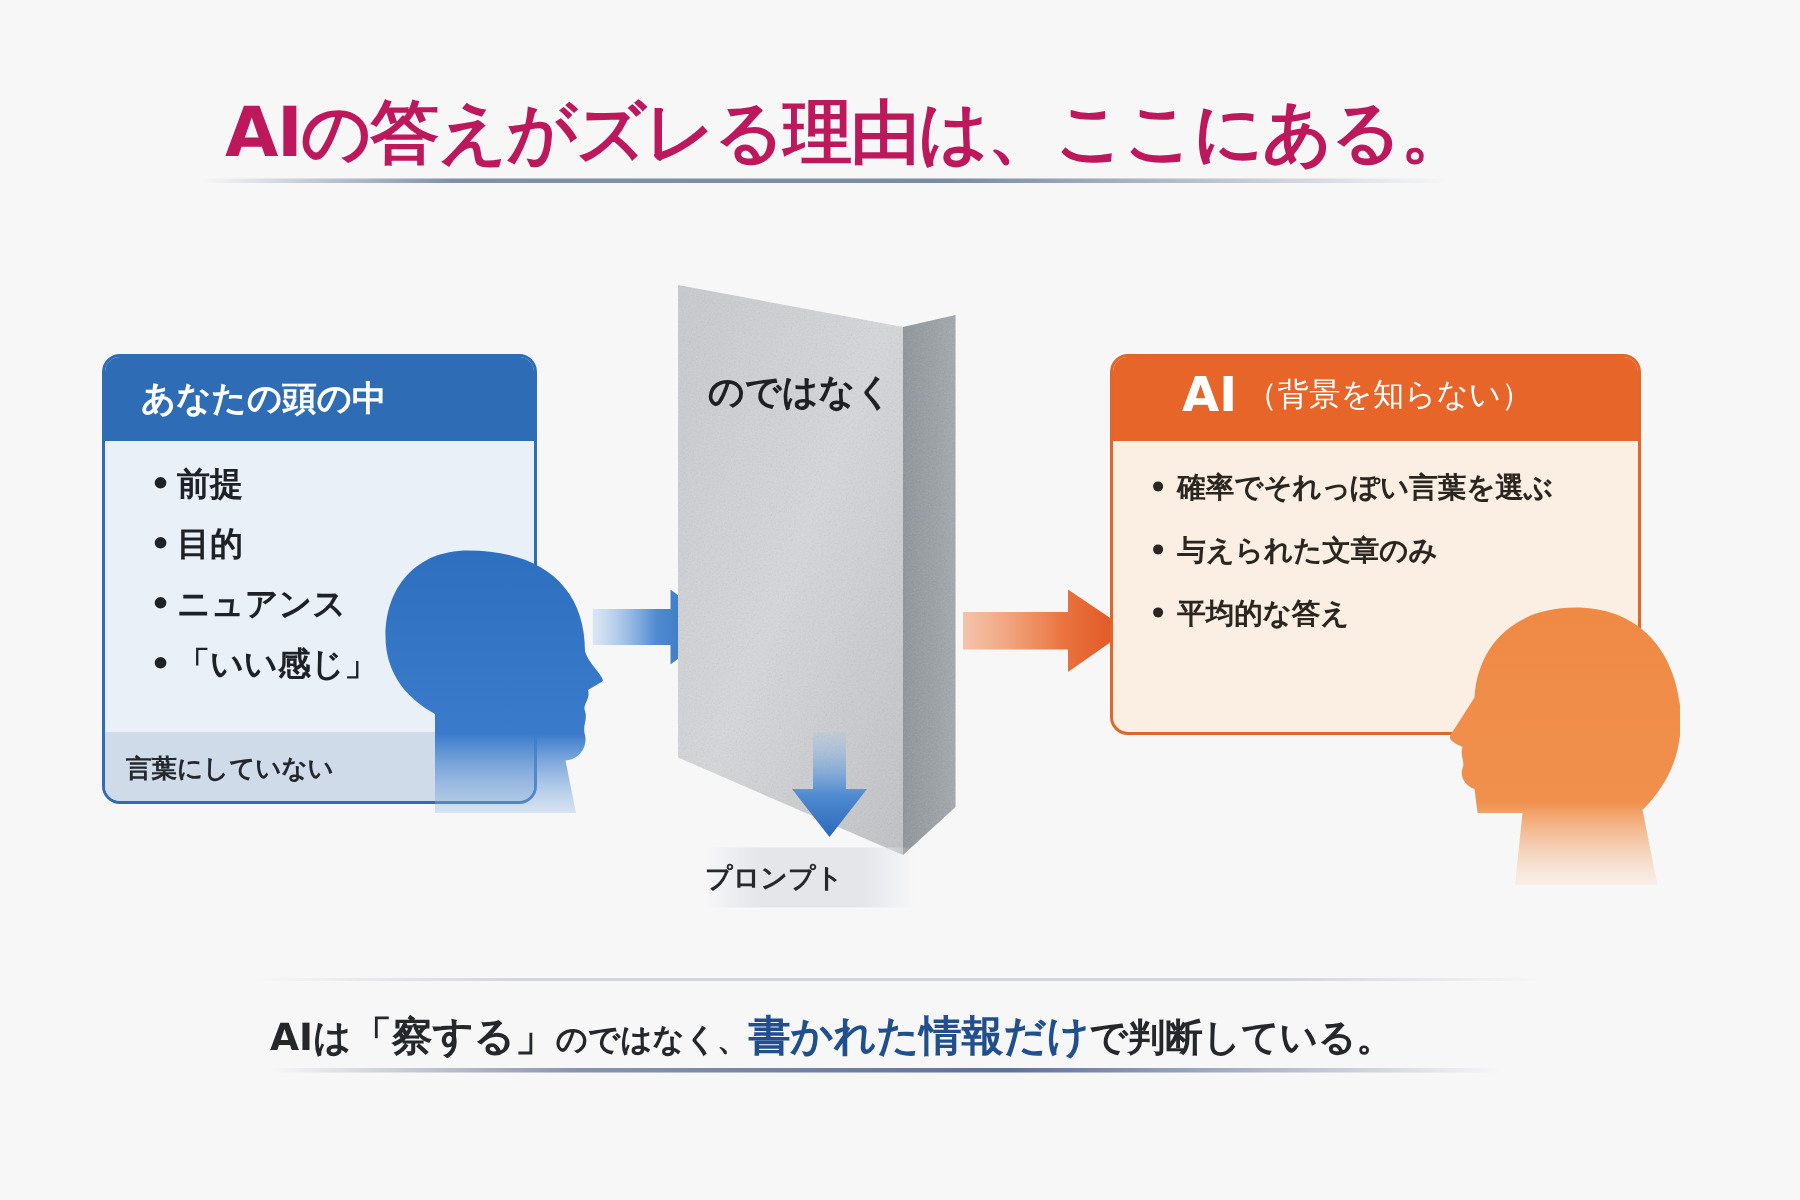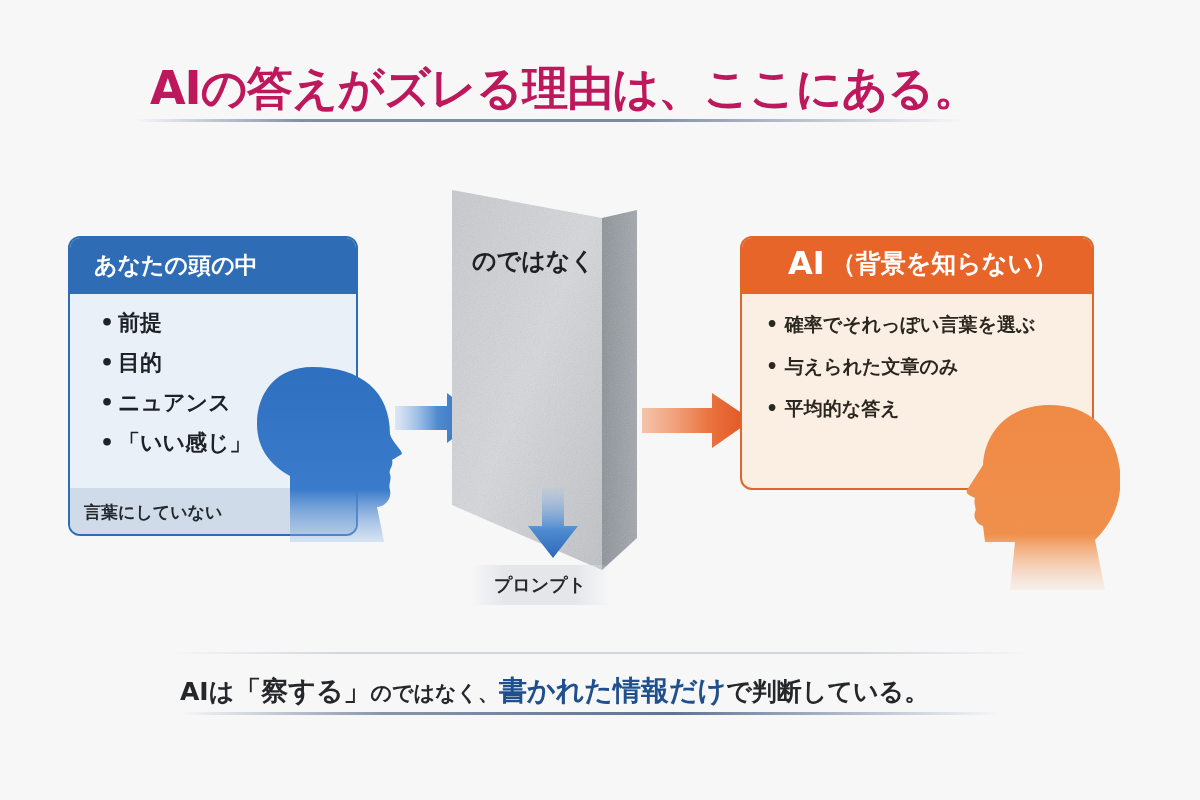--- a/index.html
+++ b/index.html
@@ -49,36 +49,36 @@
 
   
   .wall { position: absolute; left: 452px; top: 190px; }
   .wall-label {
     position: absolute; left: 472px; top: 245px; font-size: 24px;
     font-weight: bold; color: #1e2024;
   }
   .prompt-label {
     position: absolute; left: 470px; top: 565px; width: 140px; height: 40px;
     background: linear-gradient(90deg, rgba(230,232,236,0) 0%, #e4e6ea 25%, #e4e6ea 75%, rgba(230,232,236,0) 100%);
-    font-size: 18px; font-weight: bold; color: #25282c; text-align: center;
+    font-size: 18px; font-weight: bold; color: #25282c; text-align: left;
     padding-top: 8px;
   }
 
   
   .panel-right {
     position: absolute; left: 740px; top: 236px; width: 354px; height: 254px;
     border: 2px solid #e0672a; border-radius: 12px; overflow: hidden;
     background: #fbefe3;
   }
   .panel-right .head {
     height: 56px; background: #e8652a; color: #fff;
     padding: 6px 0 0 46px; white-space: nowrap;
   }
   .panel-right .head .ai { font-size: 32px; font-weight: bold; vertical-align: middle; }
-  .panel-right .head .paren { font-size: 25px; font-weight: bold; vertical-align: middle; margin-left: 6px; }
+  .panel-right .head .paren { font-size: 21px; font-weight: normal; vertical-align: middle; margin-left: 6px; }
   .panel-right ul { list-style: none; padding: 18px 0 0 24px; }
   .panel-right li {
     font-size: 19px; font-weight: bold; color: #2a2620; height: 42px; white-space: nowrap;
   }
   .head-orange {
     position: absolute; left: 955px; top: 390px; width: 165px; height: 200px;
   }
 
   
   .bottom-rule-top {

